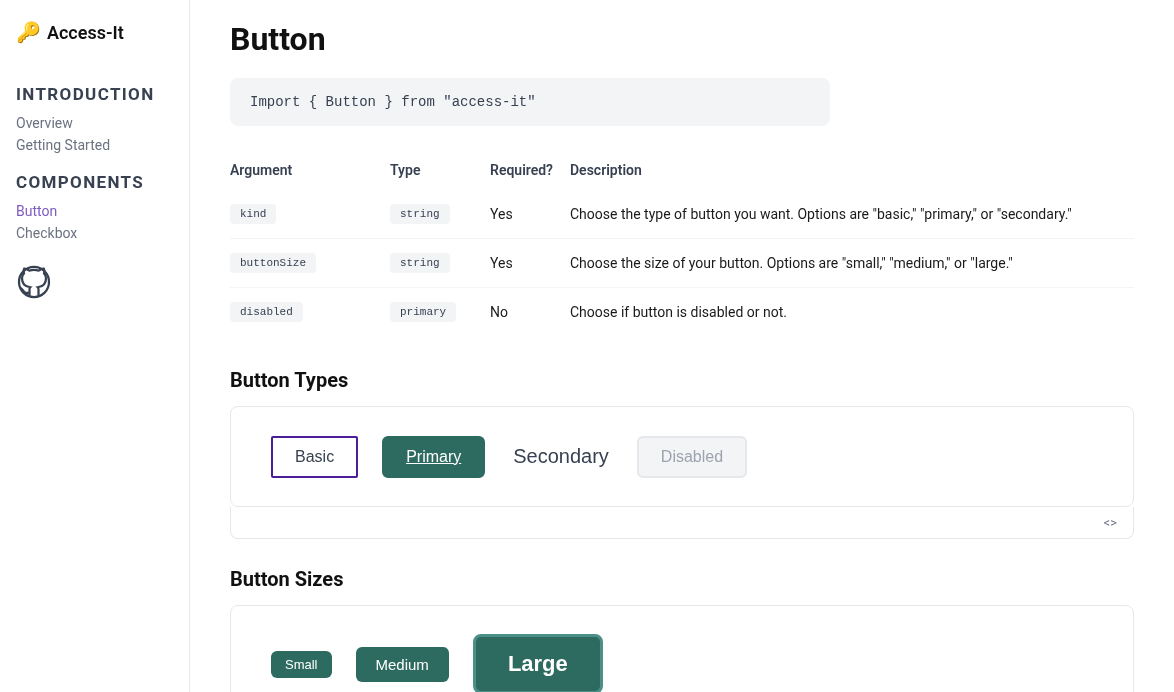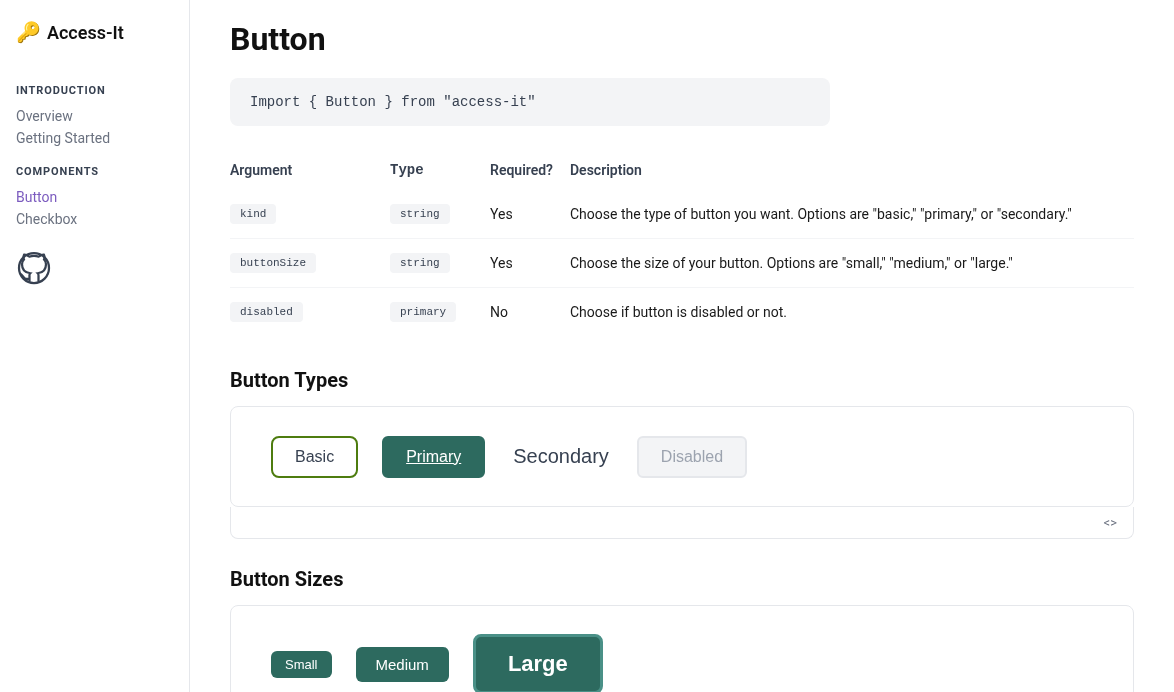--- a/index.html
+++ b/index.html
@@ -32,21 +32,21 @@
     .logo-icon {
       font-size: 20px;
       color: #7c5cbf;
     }
     .logo-text {
       font-size: 18px;
       font-weight: 600;
       color: #111;
     }
     .sidebar-section-label {
-      font-size: 11px;
+      font-size: 17px;
       font-weight: 700;
       letter-spacing: 0.08em;
       color: #374151;
       margin-top: 16px;
       margin-bottom: 8px;
       text-transform: uppercase;
     }
     .sidebar-link {
       font-size: 14px;
       color: #6b7280;
@@ -115,21 +115,21 @@
     .code-tag {
       background: #f3f4f6;
       border-radius: 4px;
       padding: 4px 10px;
       font-family: "Courier New", Courier, monospace;
       font-size: 11px;
       color: #374151;
       display: inline-block;
     }
     .col-arg { width: 160px; margin-top: 32px; }
-    .col-type { width: 100px; font-family: Liberation Mono, monospace; }
+    .col-type { width: 100px; }
     .col-req { width: 80px; }
     .col-desc { }
 
     
     .section-title {
       font-size: 20px;
       font-weight: 700;
       color: #111;
       margin-bottom: 14px;
     }
@@ -158,22 +158,22 @@
     }
     .demo-code-icon {
       font-size: 13px;
       color: #6b7280;
       cursor: pointer;
     }
 
     
     .btn-basic {
       background: #fff;
-      border: 2px solid #4d7c0f;
-      border-radius: 8px;
+      border: 2px solid #4c1d95;
+      border-radius: 2px;
       padding: 10px 22px;
       font-size: 16px;
       font-weight: 500;
       color: #374151;
       cursor: pointer;
     }
     .btn-primary {
       background: #2d6a5f;
       border: 2px solid #2d6a5f;
       border-radius: 6px;

